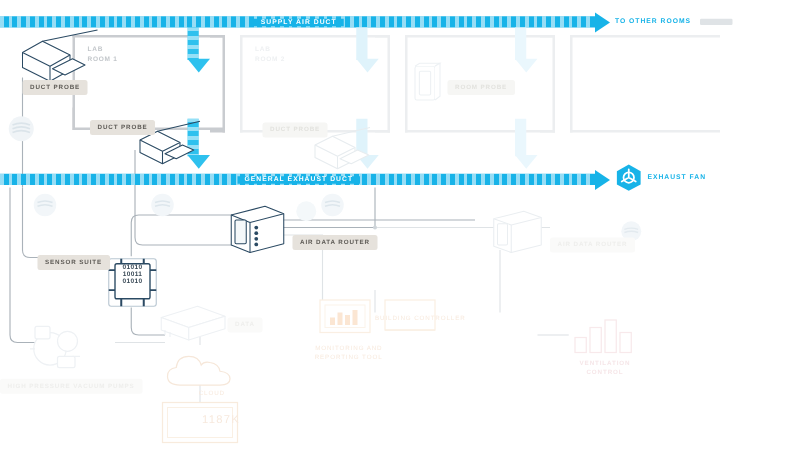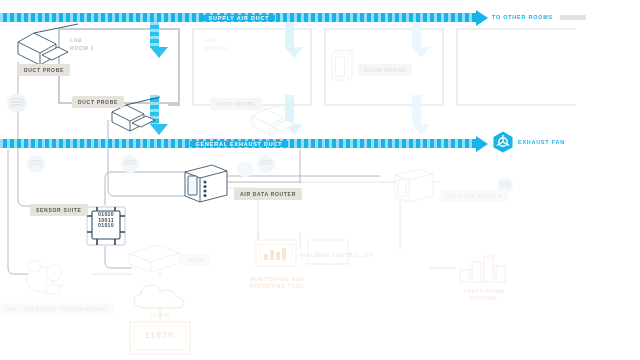--- a/index.html
+++ b/index.html
@@ -43,22 +43,22 @@
       white-space:nowrap;}
   .tag.faded{background:#f6f6f4;color:#e2e2de;}
   .tag.vfaded{background:#fafaf9;color:#eeeeec;}
 
   
   .sv{position:absolute;}
 
   
   .blu-label{position:absolute;color:#17b3e8;font-size:5.4px;font-weight:bold;
       letter-spacing:.8px;white-space:nowrap;}
-  .org-label{position:absolute;color:#f7e9dd;font-size:5px;font-weight:bold;
-      letter-spacing:.7px;white-space:nowrap;line-height:7px;text-align:center;}
+  .org-label{position:absolute;color:#f7e9dd;font-size:5px;font-weight:normal;
+      letter-spacing:.7px;white-space:nowrap;line-height:7px;text-align:right;}
   .pnk-label{position:absolute;color:#f6e6e8;font-size:5px;font-weight:bold;
       letter-spacing:.7px;white-space:nowrap;line-height:7px;text-align:center;}
   .bin{position:absolute;color:#3a4a57;font-size:5.2px;font-weight:bold;
       line-height:5.6px;letter-spacing:.3px;text-align:center;}
   .bar-stub{position:absolute;background:#dfe3e6;border-radius:1px;}
 </style>
 </head>
 <body>
 
 <div id="stage">

